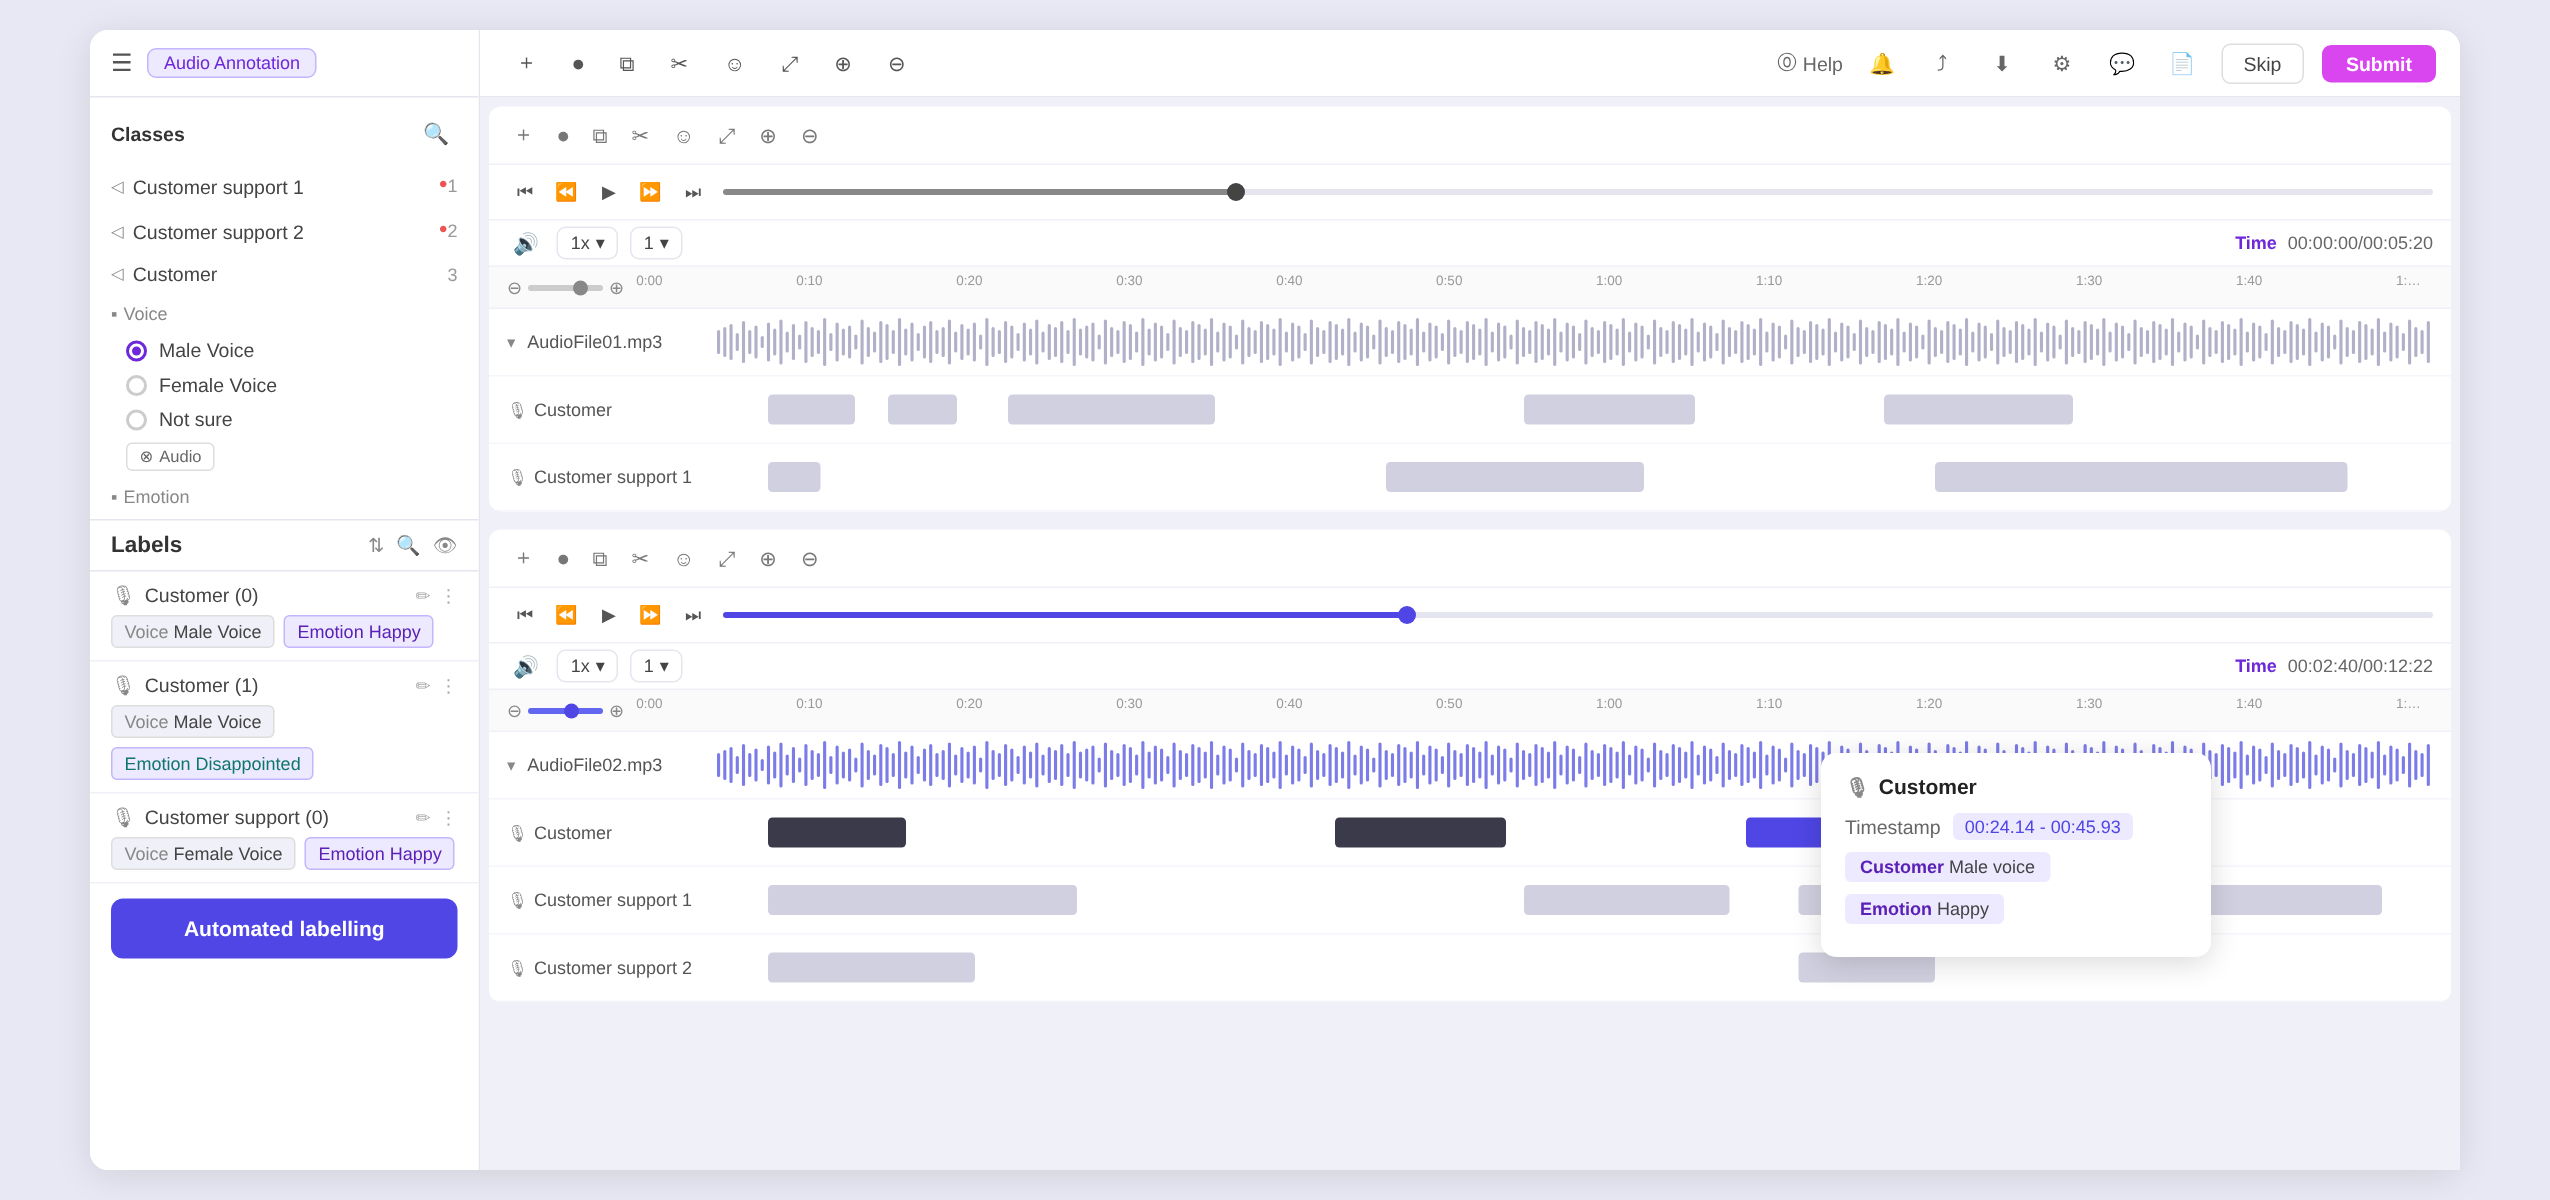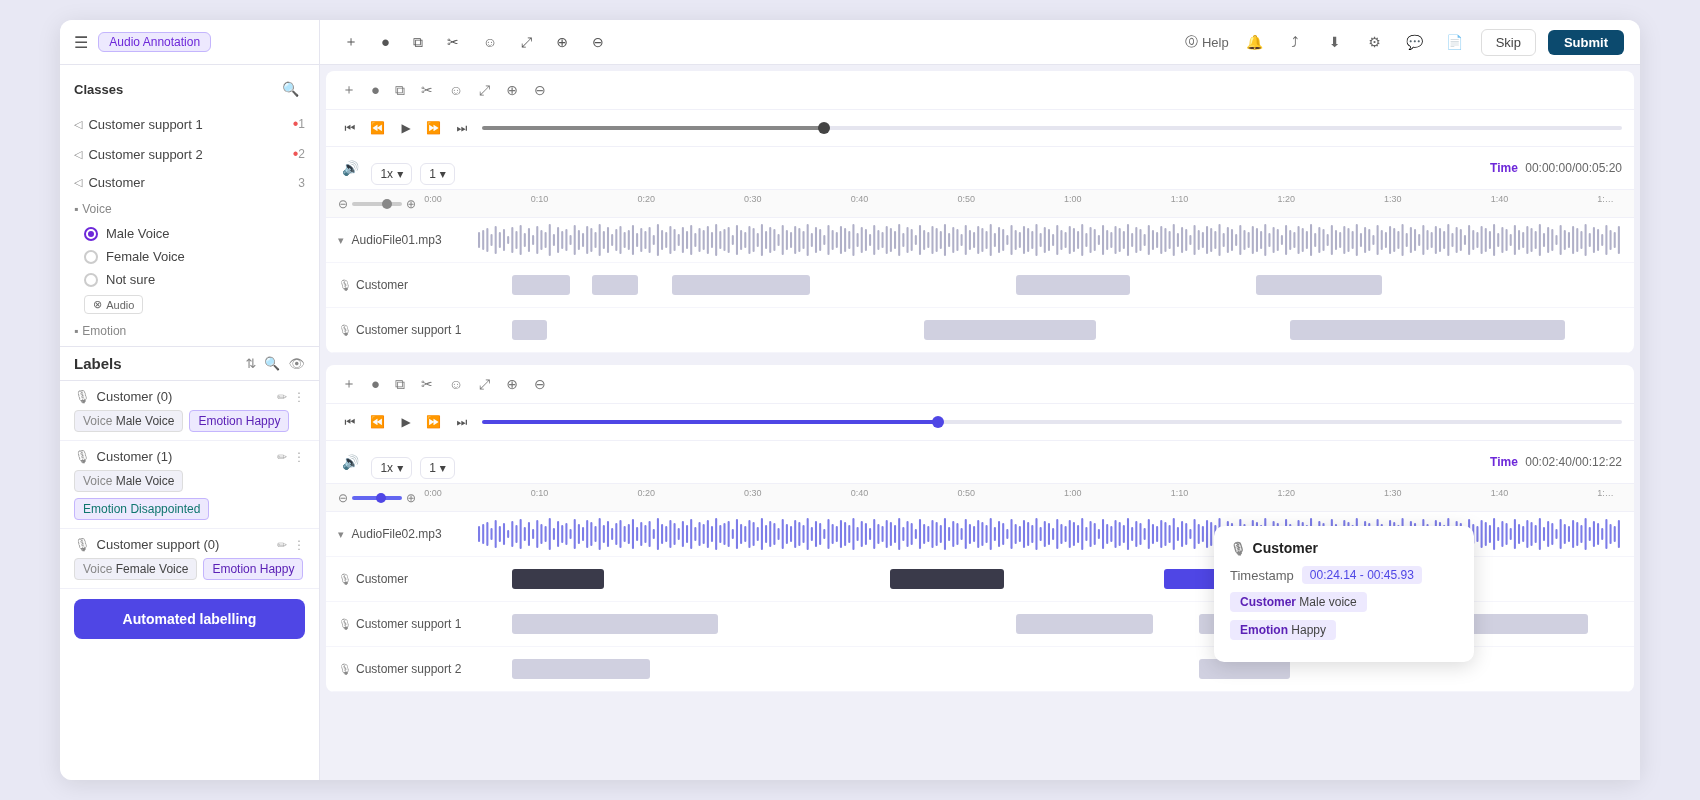--- a/index.html
+++ b/index.html
@@ -266,21 +266,21 @@
     .skip-btn {
       border: 1px solid #ddd;
       border-radius: 6px;
       padding: 5px 14px;
       font-size: 13px;
       cursor: pointer;
       color: #444;
       background: white;
     }
     .submit-btn {
-      background: #0c4a6e;
+      background: #d946ef;
       color: white;
       border: none;
       border-radius: 6px;
       padding: 5px 16px;
       font-size: 13px;
       font-weight: 600;
       cursor: pointer;
     }
 
     
@@ -357,21 +357,20 @@
     .speed-control {
       display: flex;
       align-items: flex-start;
       gap: 4px;
       border: 1px solid #e5e5ef;
       border-radius: 6px;
       padding: 3px 8px;
       font-size: 12px;
       cursor: pointer;
       color: #444;
-      margin-top: 12px;
     }
     .time-display {
       margin-left: auto;
       font-size: 12px;
       color: #666;
     }
     .time-display .time-label { font-weight: 700; color: #6d28d9; margin-right: 4px; }
 
     .timeline-ruler {
       display: flex;

